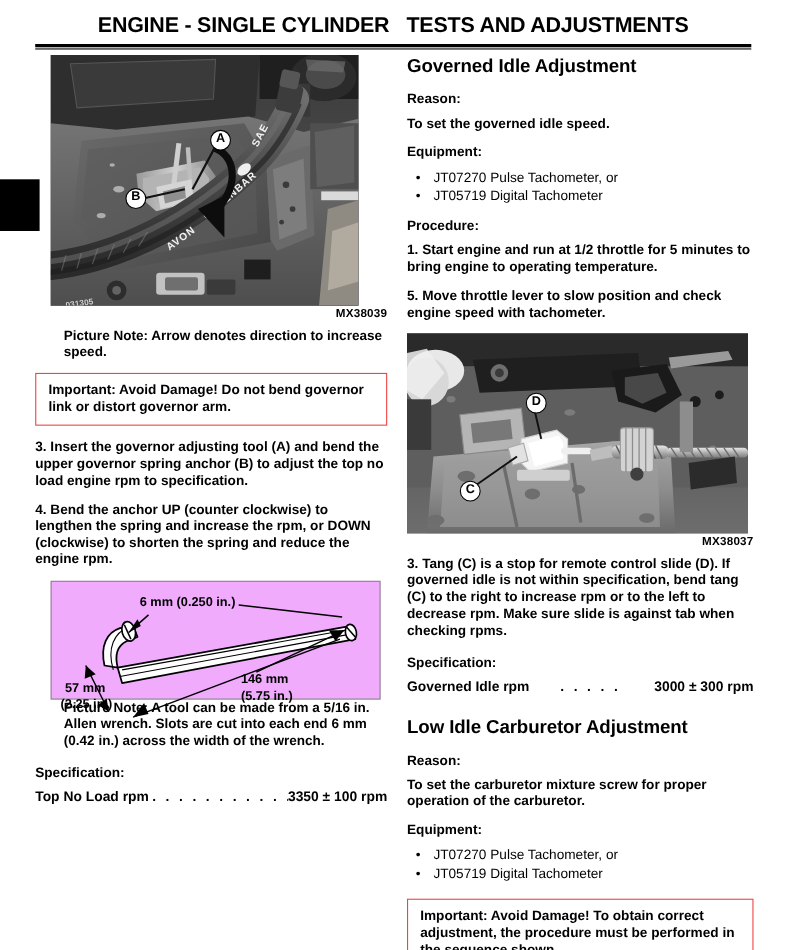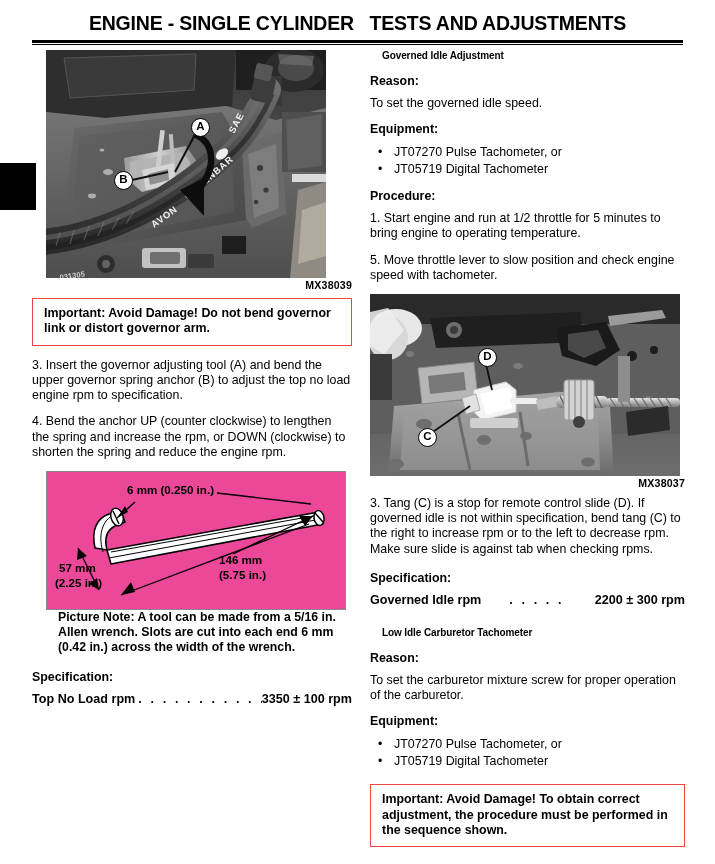--- a/index.html
+++ b/index.html
@@ -60,25 +60,26 @@
   .column { position: absolute; top: 50px; }
   #left-column  { left: 32px;  width: 320px; }
   #right-column { left: 370px; width: 315px; }
 
   
   .para {
     font-size: 12.4px;
     line-height: 15.2px;
     margin: 0 0 11px 0;
     text-align: left;
+    font-weight: bold;
   }
   .heading {
-    font-size: 10px;
-    font-weight: bold;
-    margin: 0 0 13px 12px;
+    font-size: 17px;
+    font-weight: bold;
+    margin: 0 0 13px 0;
     letter-spacing: -0.1px;
   }
   .label-bold {
     font-size: 12.4px;
     font-weight: bold;
     margin: 0 0 8px 0;
   }
   .picture-note {
     font-size: 12.3px;
     line-height: 15.2px;
@@ -159,24 +160,24 @@
     line-height: 14px;
     text-align: center;
     color: #000;
     z-index: 6;
   }
 
   
   #wrench-figure {
     border: 1px solid #8a8a8a;
     width: 300px;
-    height: 139px;
+    height: 108px;
     box-sizing: border-box;
     position: relative;
-    background: #ec4899;
+    background: #f0abfc;
     margin-left: 14px;
   }
   #wrench-figure svg { display: block; }
   .dim-text {
     font-size: 11.6px;
     font-weight: bold;
     font-family: "Liberation Sans", sans-serif;
   }
 </style>
 </head>
@@ -309,20 +310,21 @@
 
       <line x1="86" y1="130" x2="122" y2="122" stroke="#111" stroke-width="2"></line>
     </svg>
 
     <div class="callout" style="left:145px;top:68px;">A</div>
     <div class="callout" style="left:68px;top:121px;">B</div>
   </div>
 
   <div class="figure-code">MX38039</div>
 
+  <div class="picture-note">Picture Note: Arrow denotes direction to increase speed.</div>
 
   <div class="important-box">
     <div class="itext">Important: Avoid Damage! Do not bend governor link or distort governor arm.</div>
   </div>
 
   <div class="para">3.  Insert the governor adjusting tool (A) and bend the upper governor spring anchor (B) to adjust the top no load engine rpm to specification.</div>
   <div class="para">4.  Bend the anchor UP (counter clockwise) to lengthen the spring and increase the rpm, or DOWN (clockwise) to shorten the spring and reduce the engine rpm.</div>
 
   <div id="wrench-figure">
     <svg width="298" height="133" viewBox="0 0 298 133">
@@ -520,24 +522,24 @@
 
   <div class="figure-code">MX38037</div>
 
   <div class="para">3.  Tang (C) is a stop for remote control slide (D). If governed idle is not within specification, bend tang (C) to the right to increase rpm or to the left to decrease rpm. Make sure slide is against tab when checking rpms.</div>
 
   <div class="label-bold" style="margin-top:14px;">Specification:</div>
 
   <div class="spec-line" style="margin-bottom:20px;gap:25px;">
     <span class="spec-name">Governed Idle rpm</span>
     <span class="spec-dots">. . . . . . . . . . . . . . .</span>
-    <span class="spec-val">2200 ± 300 rpm</span>
-  </div>
-
-  <div class="heading">Low Idle Carburetor Tachometer</div>
+    <span class="spec-val">3000 ± 300 rpm</span>
+  </div>
+
+  <div class="heading">Low Idle Carburetor Adjustment</div>
 
   <div class="label-bold">Reason:</div>
   <div class="para">To set the carburetor mixture screw for proper operation of the carburetor.</div>
 
   <div class="label-bold">Equipment:</div>
   <ul class="equip" style="margin-bottom:14px;">
     <li>
       <span class="bullet">•</span>
       <span>JT07270 Pulse Tachometer, or</span>
     </li>

